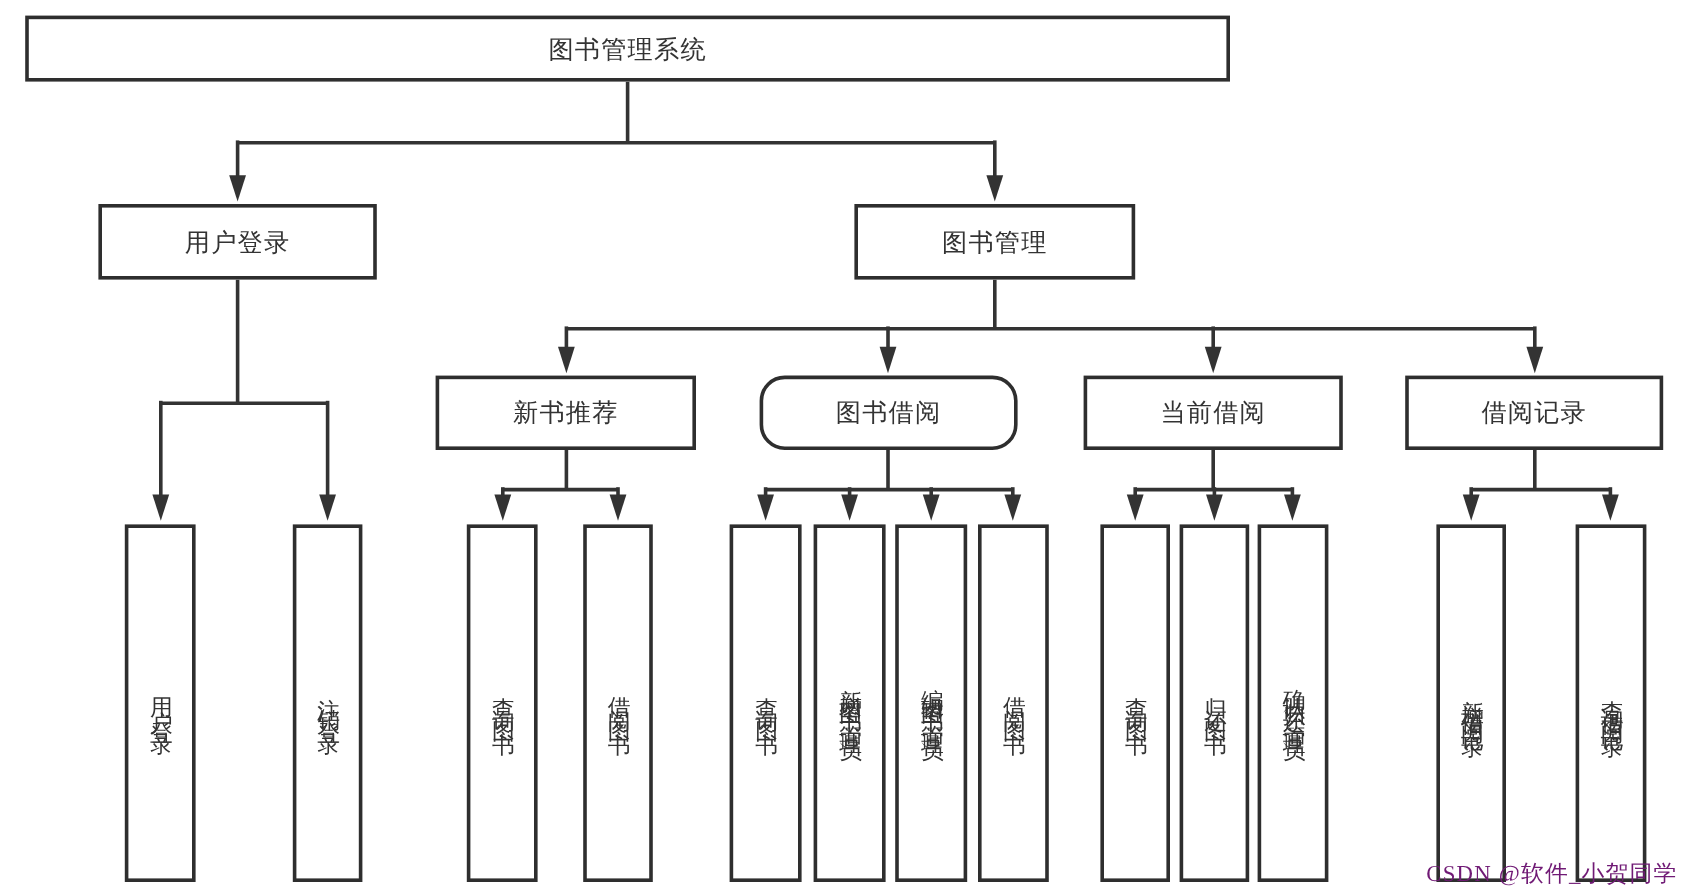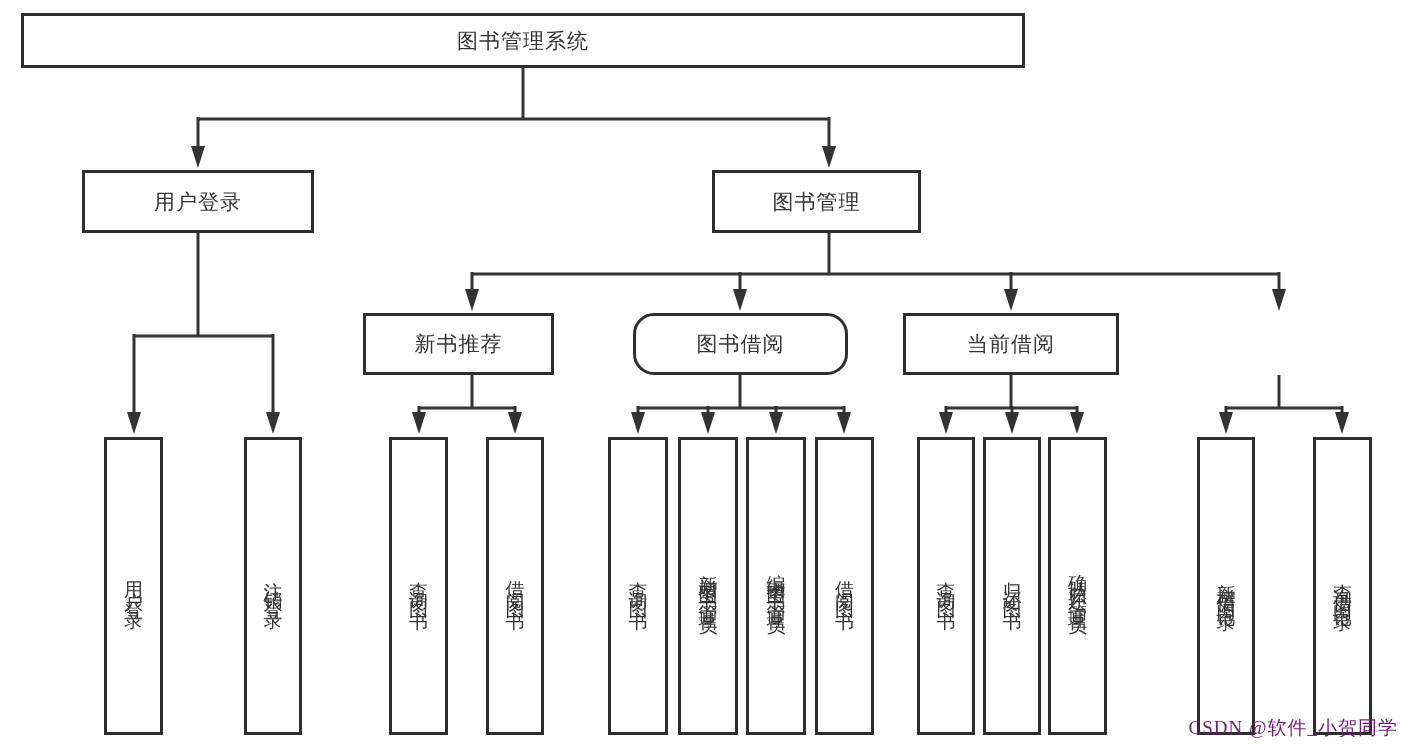--- a/index.html
+++ b/index.html
@@ -94,32 +94,35 @@
     <polygon points="1335,412 1349,412 1342,434"></polygon>
   </svg>
 
   <div class="box hbox" style="left:21px; top:13px; width:1004px; height:55px;">
     <span>图书管理系统</span>
   </div>
 
   <div class="box hbox" style="left:82px; top:170px; width:232px; height:63px;">
     <span>用户登录</span>
   </div>
-  <div class="box hbox" style="left:712px; top:170px; width:209px; height:63px;">
+  <div class="box hbox" style="left:712px; top:170px; width:234px; height:63px;">
     <span>图书管理</span>
   </div>
 
-  <div class="box hbox" style="left:363px; top:313px; width:191px; height:62px;">
+  <div class="box hbox" style="left:363px; top:313px; width:217px; height:62px;">
     <span>新书推荐</span>
   </div>
   <div class="box hbox" style="left:633px; top:313px; width:215px; height:62px;border-radius:21px;">
     <span>图书借阅</span>
   </div>
   <div class="box hbox" style="left:903px; top:313px; width:216px; height:62px;">
     <span>当前借阅</span>
+  </div>
+  <div class="box hbox" style="left:1171px; top:313px; width:215px; height:62px;">
+    <span>借阅记录</span>
   </div>
 
   <div class="box vbox" style="left:104px; top:437px; width:59px; height:298px;">
     <span>用户登录</span>
   </div>
   <div class="box vbox" style="left:244px; top:437px; width:58px; height:298px;">
     <span>注销登录</span>
   </div>
 
   <div class="box vbox" style="left:389px; top:437px; width:59px; height:298px;">

